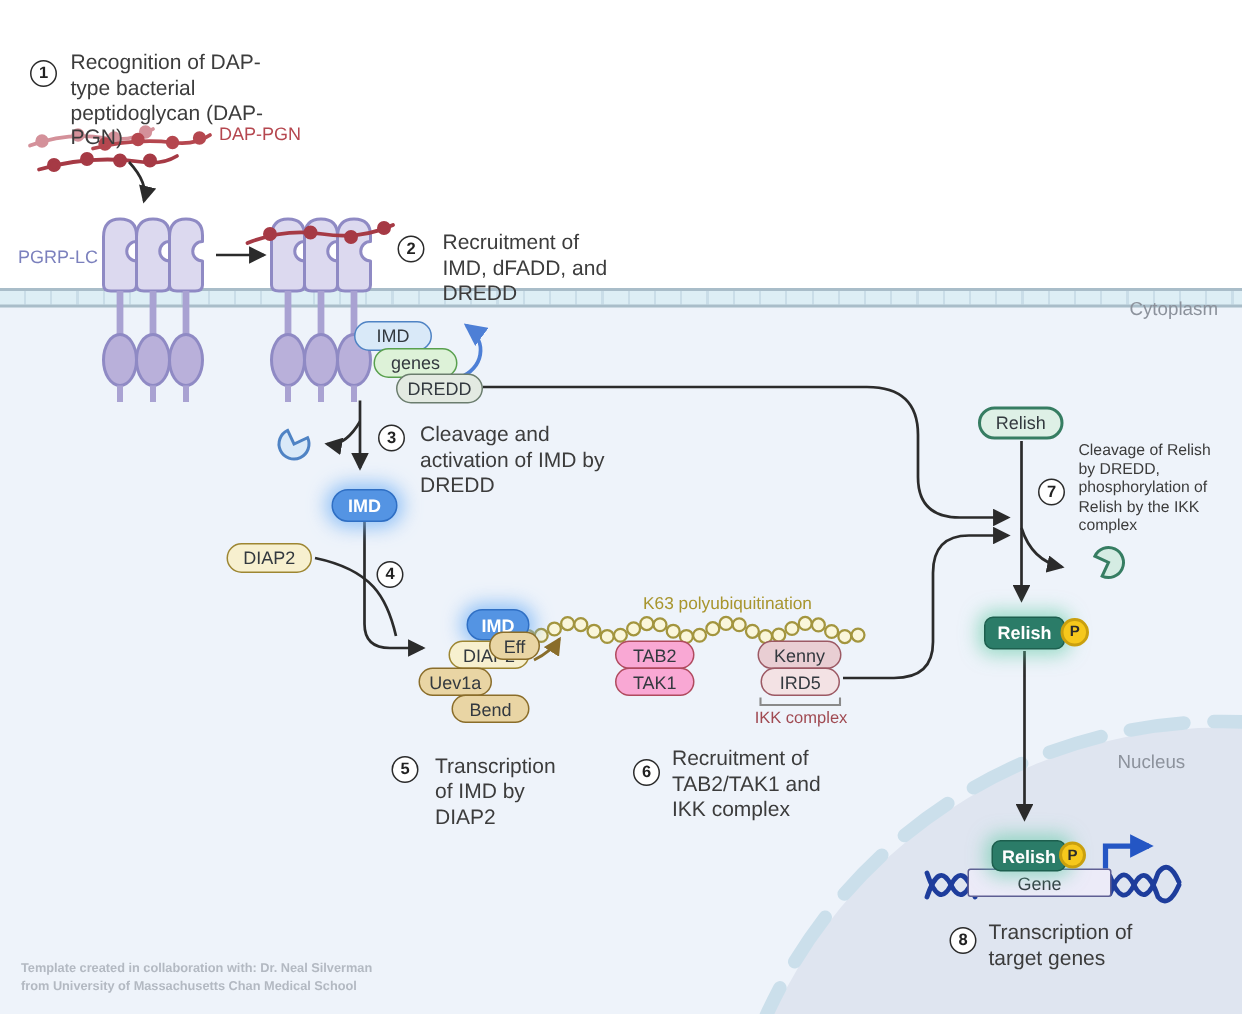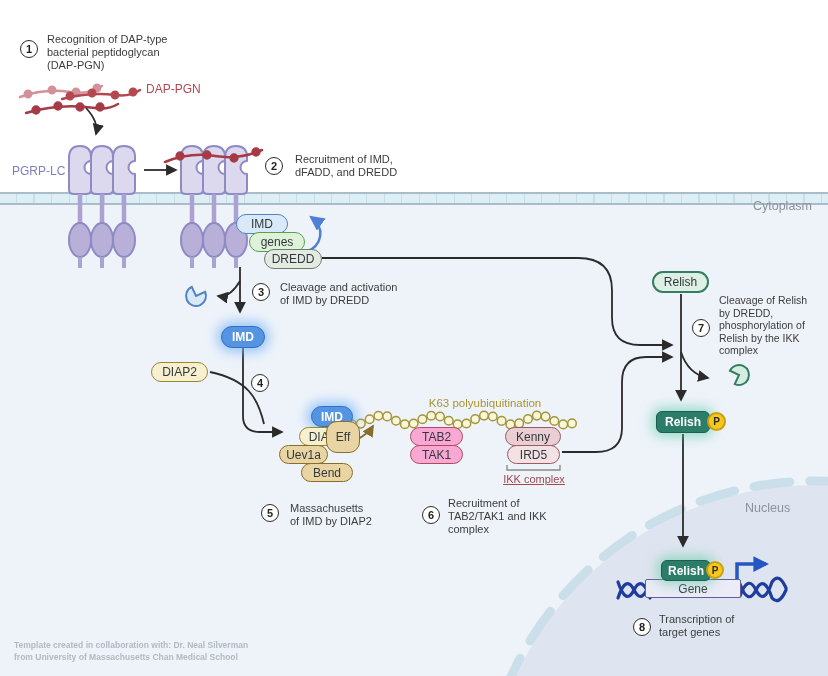--- a/index.html
+++ b/index.html
@@ -28,26 +28,26 @@
   .p-mauve2{background:#f3e2e4;border:1.8px solid #9c5964;}
   .p-relish{background:#def0e6;border:2px solid #367d62;}
   .p-relish-active{background:#2b7c68;border:1.8px solid #1d5f4e;color:#fff;font-weight:bold;
         box-shadow:0 0 12px 4px rgba(90,200,160,.55);}
   .p-gene{background:#ecebf8;border:1.5px solid #5f5f93;border-radius:2px;font-size:12px;}
   .p-badge{background:#f6c81c;border:2px solid #caa00e;border-radius:50%;color:#2b2b2b;
         font-size:10px;font-weight:bold;}
   .stepnum{position:absolute;width:18px;height:18px;border-radius:50%;background:#fff;
         border:1.7px solid #2b2b2b;color:#222;font-size:11px;font-weight:bold;
         display:flex;align-items:center;justify-content:center;box-sizing:border-box;}
-  .steptext{position:absolute;font-size:11px;color:#3c3c3c;line-height:1.2;}
+  .steptext{position:absolute;font-size:14px;color:#3c3c3c;line-height:1.2;}
   .lbl-gray{position:absolute;font-size:12.5px;color:#8c929c;}
   .lbl-pgrp{position:absolute;font-size:12px;color:#7b80bd;}
   .lbl-dap{position:absolute;font-size:12px;color:#b5474f;}
   .lbl-k63{position:absolute;font-size:11.5px;color:#a8952e;text-align:center;}
-  .lbl-ikk{position:absolute;font-size:11px;color:#a04a52;text-align:center;text-decoration:underline;}
+  .lbl-ikk{position:absolute;font-size:11px;color:#a04a52;text-align:center;}
   .attrib{position:absolute;left:14px;top:640px;font-size:8.5px;line-height:1.4;color:#b3b9c2;white-space:pre-line;font-weight:bold;}
   #ub-chain circle{fill:#faf6da;stroke:#a3953e;stroke-width:1.5;}
   .dapdot{fill:currentColor;}
 </style>
 </head>
 <body>
 
 <div class="canvas">
 
   <div class="cytoplasm-bg"></div>
@@ -210,42 +210,42 @@
 
   <div class="stepnum" style="left:265px;top:157px;">2</div>
   <div class="steptext" style="left:295px;top:153px;width:118px;">Recruitment of IMD, dFADD, and DREDD</div>
 
   <div class="stepnum" style="left:252px;top:283px;">3</div>
   <div class="steptext" style="left:280px;top:281px;width:128px;">Cleavage and activation of IMD by DREDD</div>
 
   <div class="stepnum" style="left:251px;top:374px;">4</div>
 
   <div class="stepnum" style="left:261px;top:504px;">5</div>
-  <div class="steptext" style="left:290px;top:502px;width:84px;">Massachusetts of IMD by DIAP2</div>
+  <div class="steptext" style="left:290px;top:502px;width:84px;">Transcription of IMD by DIAP2</div>
 
   <div class="stepnum" style="left:422px;top:506px;">6</div>
   <div class="steptext" style="left:448px;top:497px;width:114px;">Recruitment of TAB2/TAK1 and IKK complex</div>
 
   <div class="stepnum" style="left:692px;top:319px;">7</div>
   <div class="steptext" style="left:719px;top:294px;width:96px;font-size:10.5px;">Cleavage of Relish by DREDD, phosphorylation of Relish by the IKK complex</div>
 
   <div class="stepnum" style="left:633px;top:618px;">8</div>
   <div class="steptext" style="left:659px;top:613px;width:100px;">Transcription of target genes</div>
 
   <div class="pill p-imd" style="left:236px;top:214px;width:52px;height:20px;">IMD</div>
   <div class="pill p-dfadd" style="left:249px;top:232px;width:56px;height:20px;">genes</div>
   <div class="pill p-dredd" style="left:264px;top:249px;width:58px;height:20px;">DREDD</div>
 
   <div class="pill p-imd-active" style="left:221px;top:326px;width:44px;height:22px;">IMD</div>
   <div class="pill p-diap2" style="left:151px;top:362px;width:57px;height:20px;">DIAP2</div>
 
   <div class="pill p-imd-active" style="left:311px;top:406px;width:42px;height:21px;">IMD</div>
   <div class="pill p-diap2" style="left:299px;top:427px;width:54px;height:19px;">DIAP2</div>
   <div class="pill p-tan" style="left:279px;top:445px;width:49px;height:19px;">Uev1a</div>
-  <div class="pill p-tan" style="left:326px;top:421px;width:34px;height:32px;">Eff</div>
+  <div class="pill p-tan" style="left:326px;top:421px;width:34px;height:19px;">Eff</div>
   <div class="pill p-tan" style="left:301px;top:463px;width:52px;height:19px;">Bend</div>
 
   <div class="pill p-pink" style="left:410px;top:427px;width:53px;height:19px;">TAB2</div>
   <div class="pill p-pink" style="left:410px;top:445px;width:53px;height:19px;">TAK1</div>
   <div class="pill p-mauve" style="left:505px;top:427px;width:56px;height:19px;">Kenny</div>
   <div class="pill p-mauve2" style="left:507px;top:445px;width:53px;height:19px;">IRD5</div>
 
   <div class="pill p-relish" style="left:652px;top:271px;width:57px;height:22px;">Relish</div>
   <div class="pill p-relish-active" style="left:656px;top:411px;width:54px;height:22px;border-radius:6px;">Relish</div>
   <div class="pill p-badge" style="left:707px;top:412px;width:19px;height:19px;">P</div>

